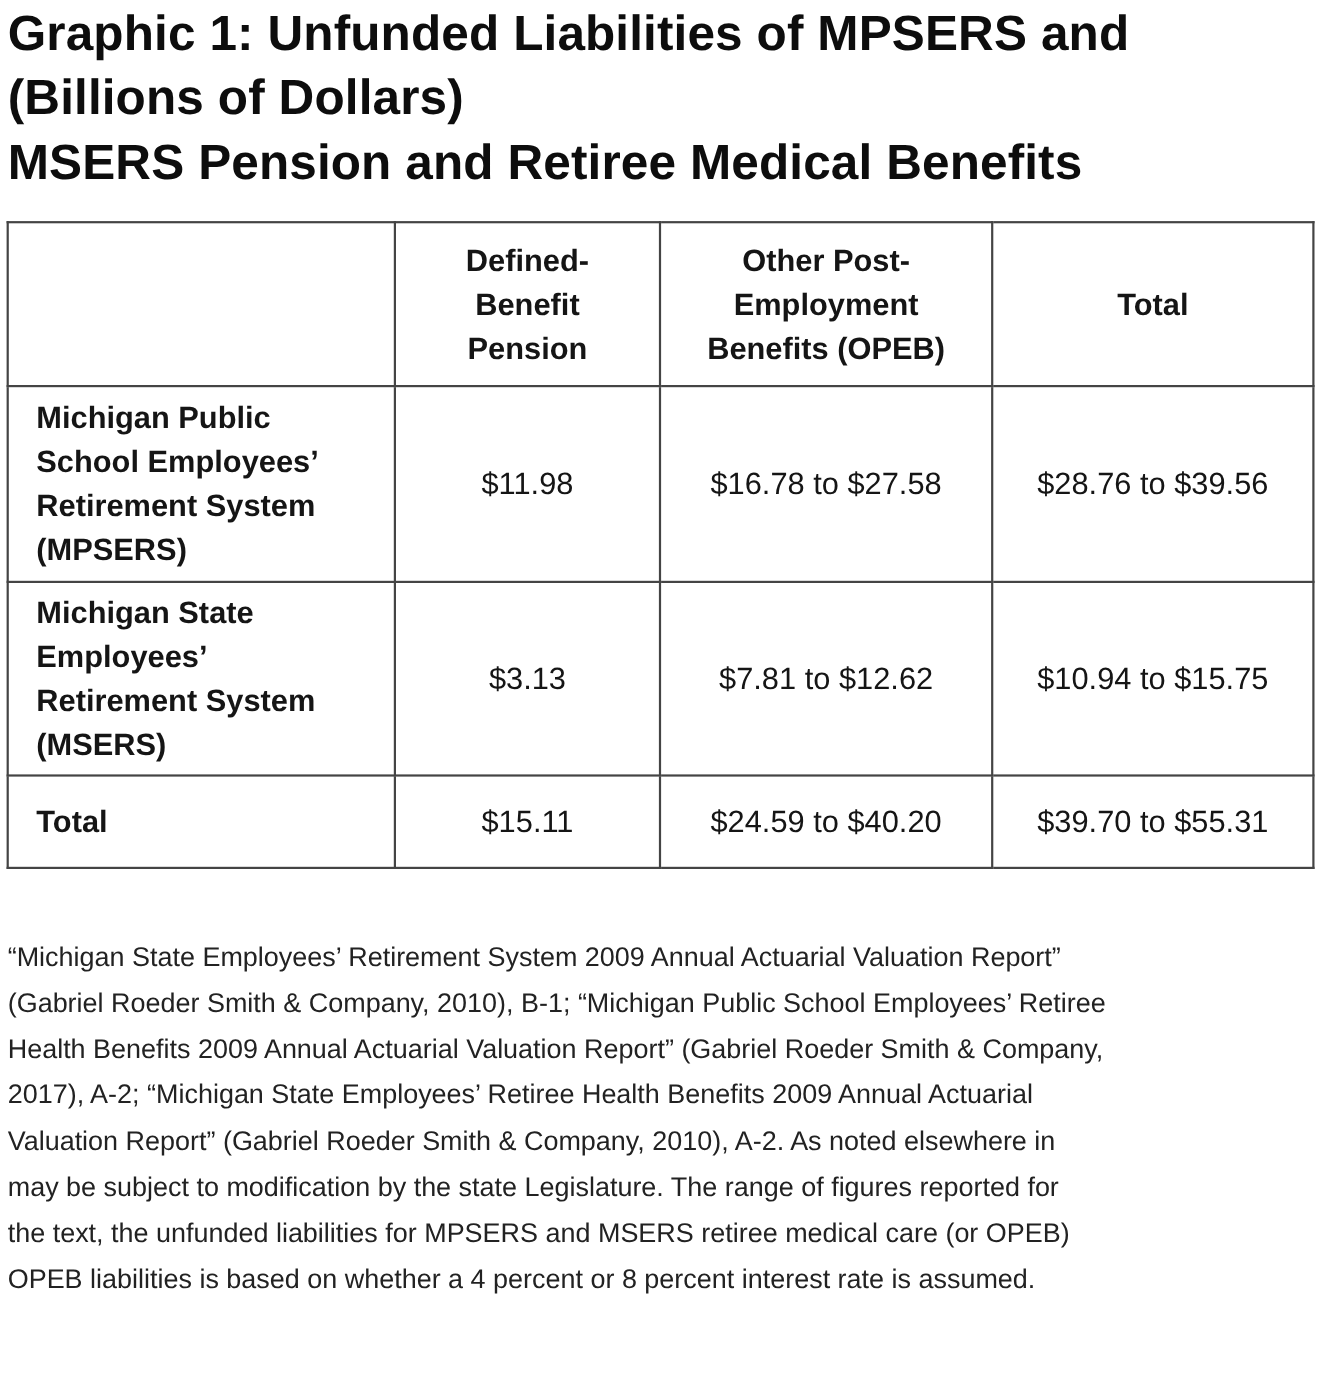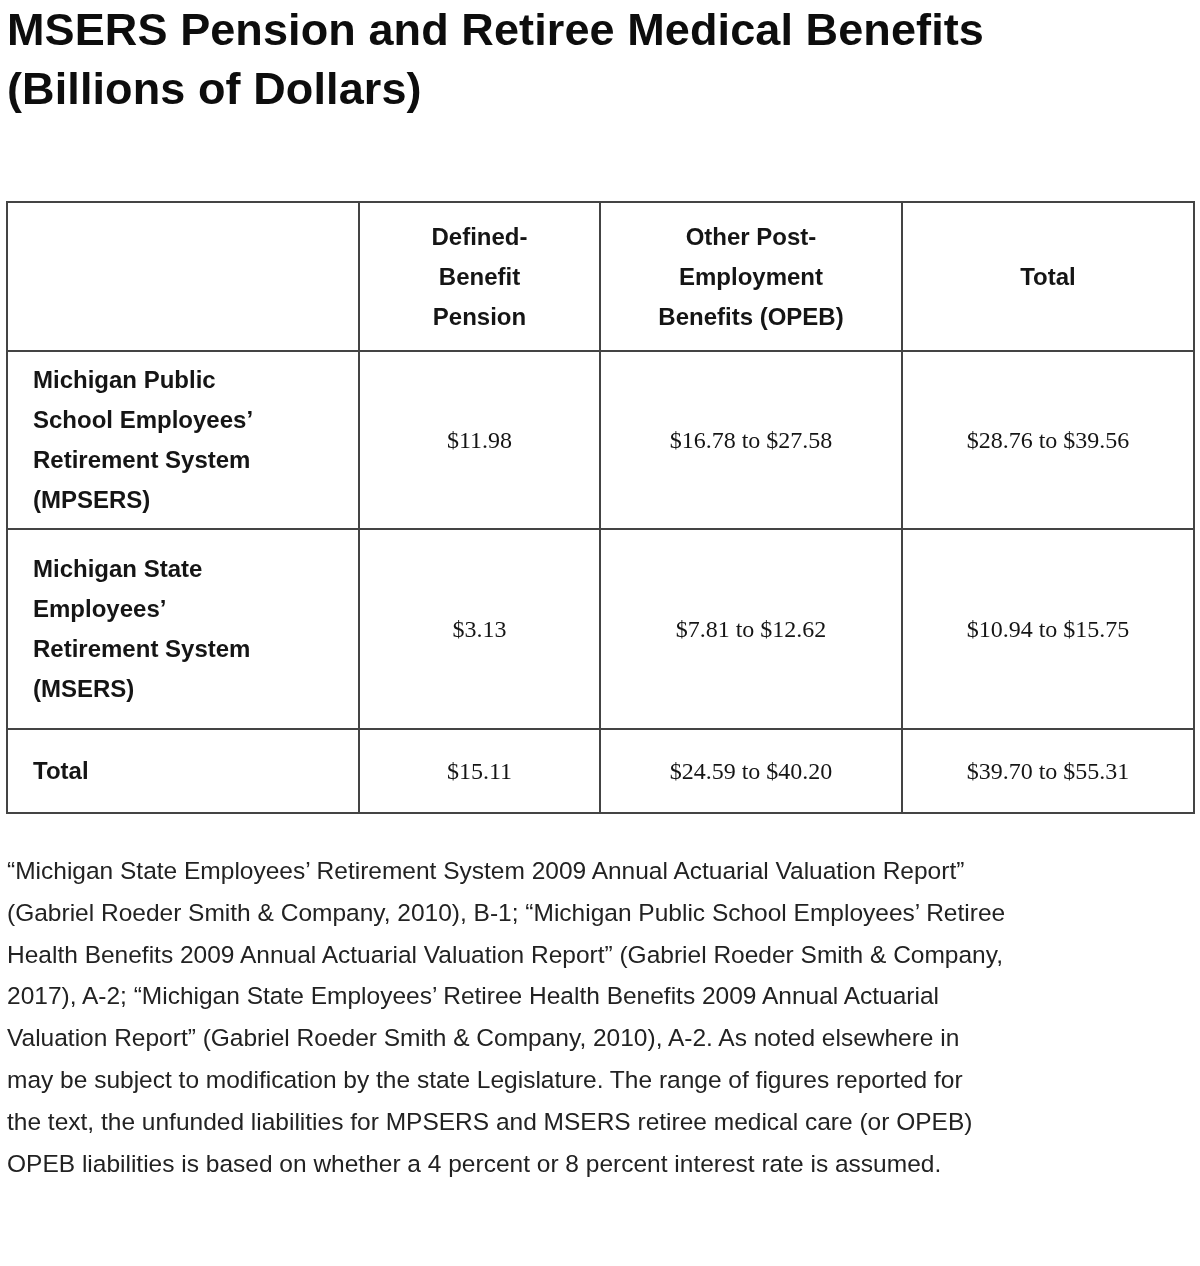--- a/index.html
+++ b/index.html
@@ -29,66 +29,66 @@
     table.liab {
       position: absolute;
       left: 6px;
       top: 201px;
       width: 1187px;
       border-collapse: collapse;
       table-layout: fixed;
     }
     table.liab td, table.liab th {
       border: 2px solid #444444;
-      font-size: 24px;
+      font-size: 28px;
       line-height: 40px;
       vertical-align: middle;
       color: #151515;
     }
     table.liab th {
       font-weight: bold;
       text-align: center;
     }
     table.liab td.rowhead {
       font-weight: bold;
       text-align: left;
       padding-left: 25px;
       padding-right: 6px;
     }
     table.liab td.num {
       text-align: center;
       font-weight: normal;
-      font-family: Liberation Serif, serif;
     }
     col.c0 { width: 352px; }
     col.c1 { width: 241px; }
     col.c2 { width: 302px; }
     col.c3 { width: 292px; }
     tr.hdr { height: 149px; }
     tr.r1 { height: 178px; }
-    tr.r2 { height: 200px; padding-left: 12px; }
+    tr.r2 { height: 176px; padding-left: 12px; }
     tr.r3 { height: 84px; }
     .hline { display: block; }
     .source {
       position: absolute;
       left: 7px;
       top: 850px;
       width: 1190px;
       font-size: 24.5px;
       line-height: 41.8px;
       color: #222222;
     }
     .source .line { display: block; white-space: nowrap; }
   </style>
 </head>
 <body>
 
 <h1 class="title">
+  <span class="line">Graphic 1: Unfunded Liabilities of MPSERS and</span>
+  <span class="line">(Billions of Dollars)</span>
   <span class="line">MSERS Pension and Retiree Medical Benefits</span>
-  <span class="line">(Billions of Dollars)</span>
 </h1>
 
 <table class="liab">
   <colgroup>
     <col class="c0">
       <col class="c1">
       <col class="c2">
       <col class="c3">
   </colgroup>
   <tbody>

